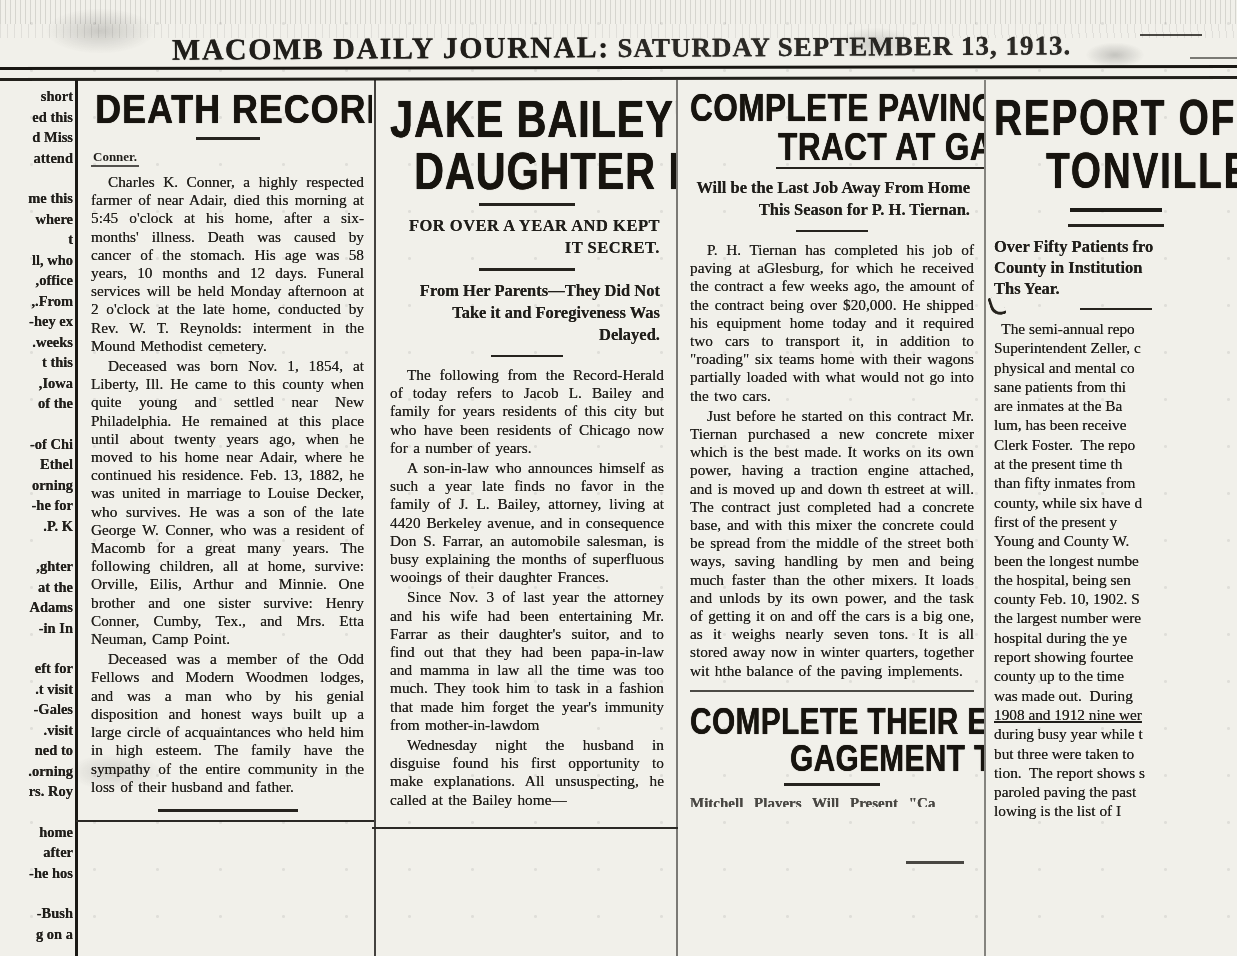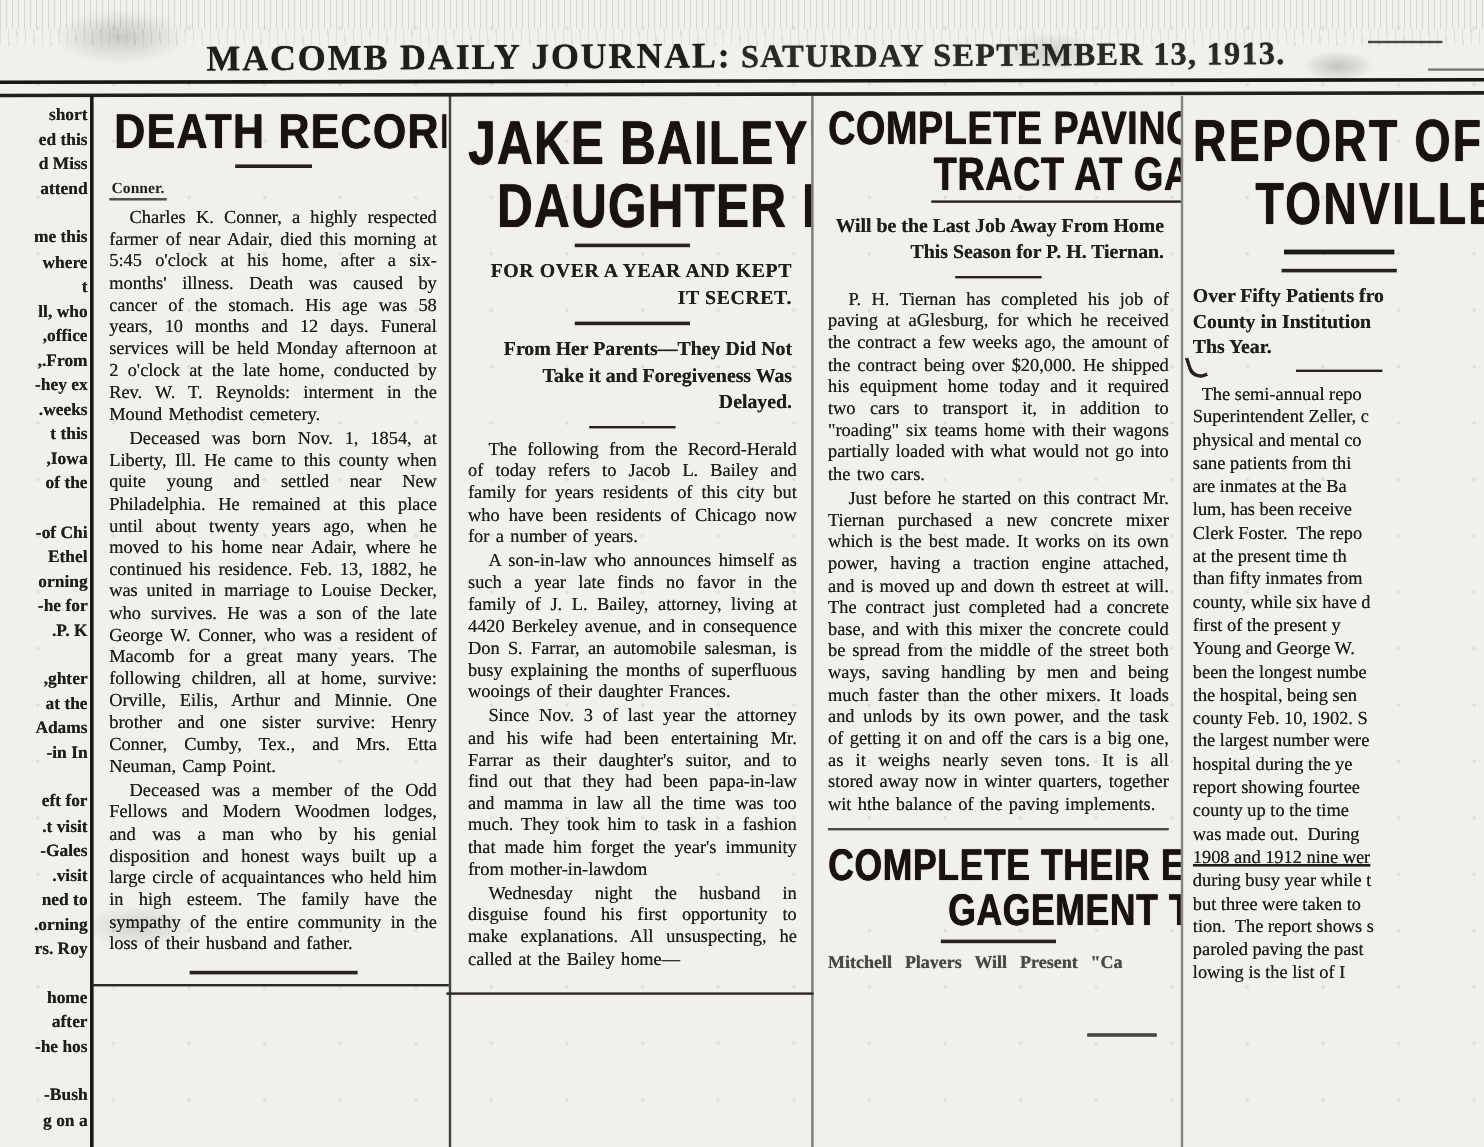--- a/index.html
+++ b/index.html
@@ -227,21 +227,21 @@
         <div class="bline">Superintendent Zeller, c</div>
         <div class="bline">physical and mental co</div>
         <div class="bline">sane patients from thi</div>
         <div class="bline">are inmates at the Ba</div>
         <div class="bline">lum, has been receive</div>
         <div class="bline">Clerk Foster.  The repo</div>
         <div class="bline">at the present time th</div>
         <div class="bline">than fifty inmates from</div>
         <div class="bline">county, while six have d</div>
         <div class="bline">first of the present y</div>
-        <div class="bline">Young and George W.</div>
+        <div class="bline">Young and County W.</div>
         <div class="bline">been the longest numbe</div>
         <div class="bline">the hospital, being sen</div>
         <div class="bline">county Feb. 10, 1902. S</div>
         <div class="bline">the largest number were</div>
         <div class="bline">hospital during the ye</div>
         <div class="bline">report showing fourtee</div>
         <div class="bline">county up to the time</div>
         <div class="bline">was made out.  During</div>
       </div>
     <div class="bline u">1908 and 1912 nine wer</div>

